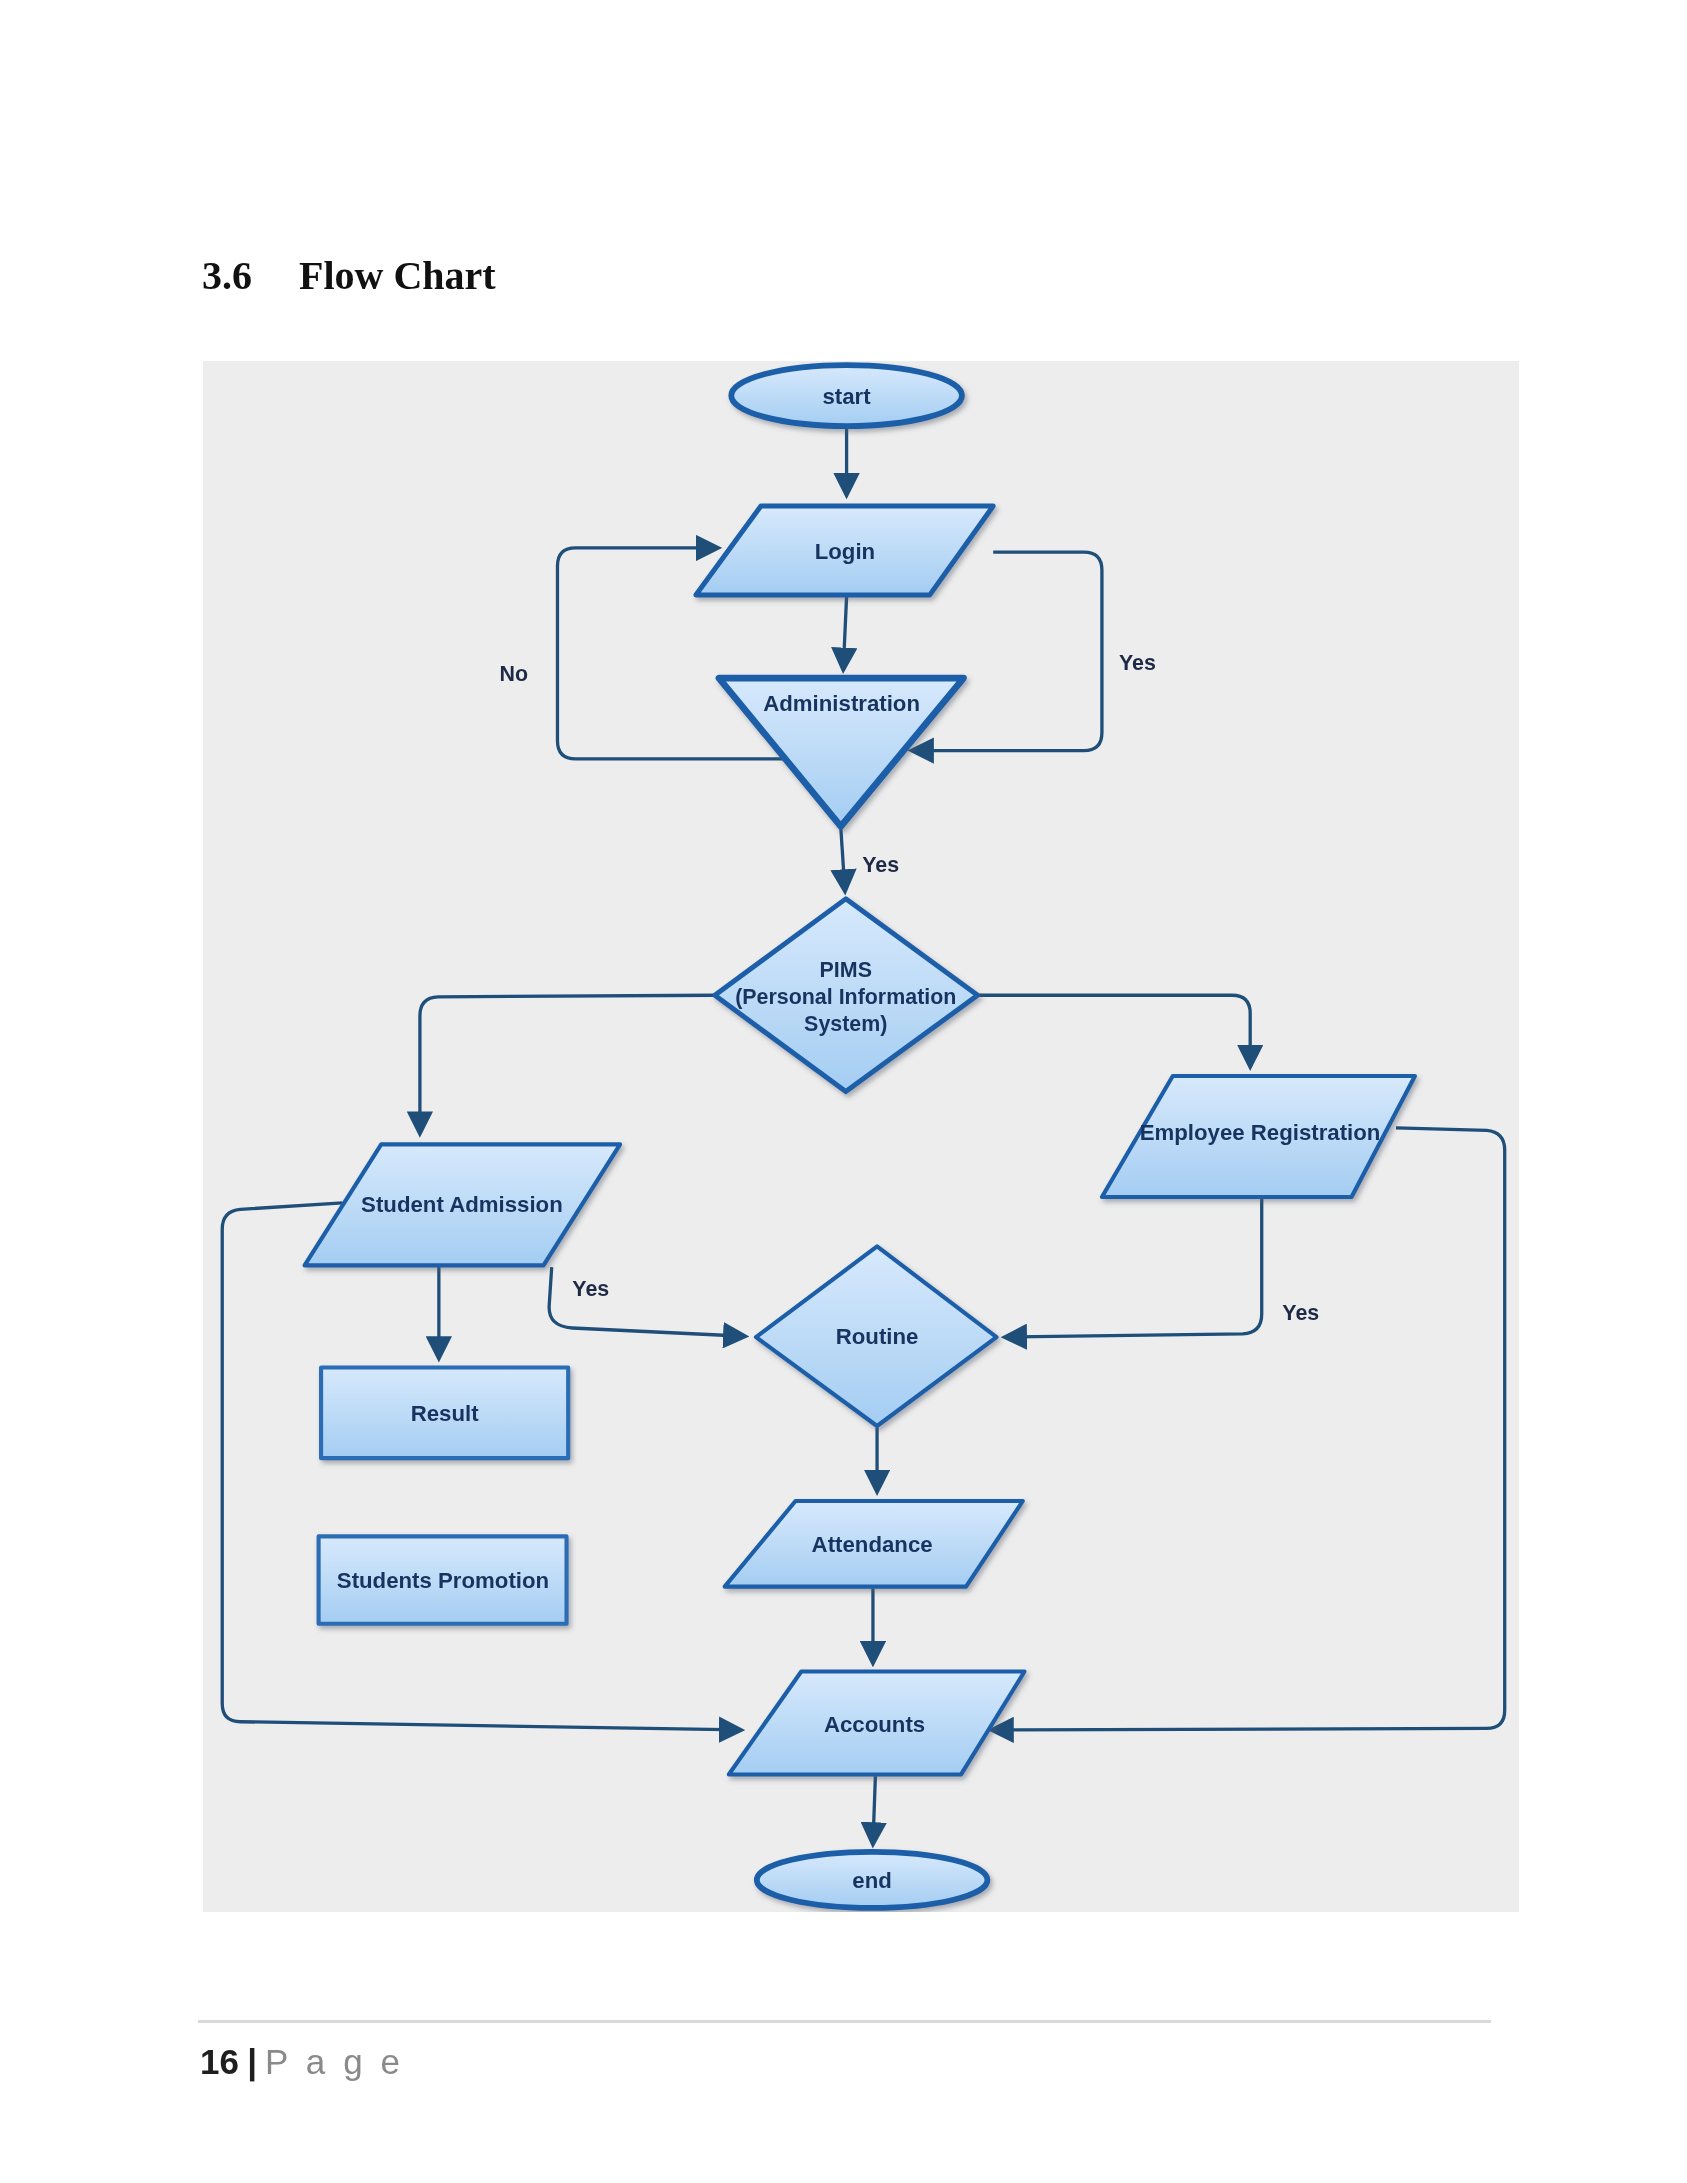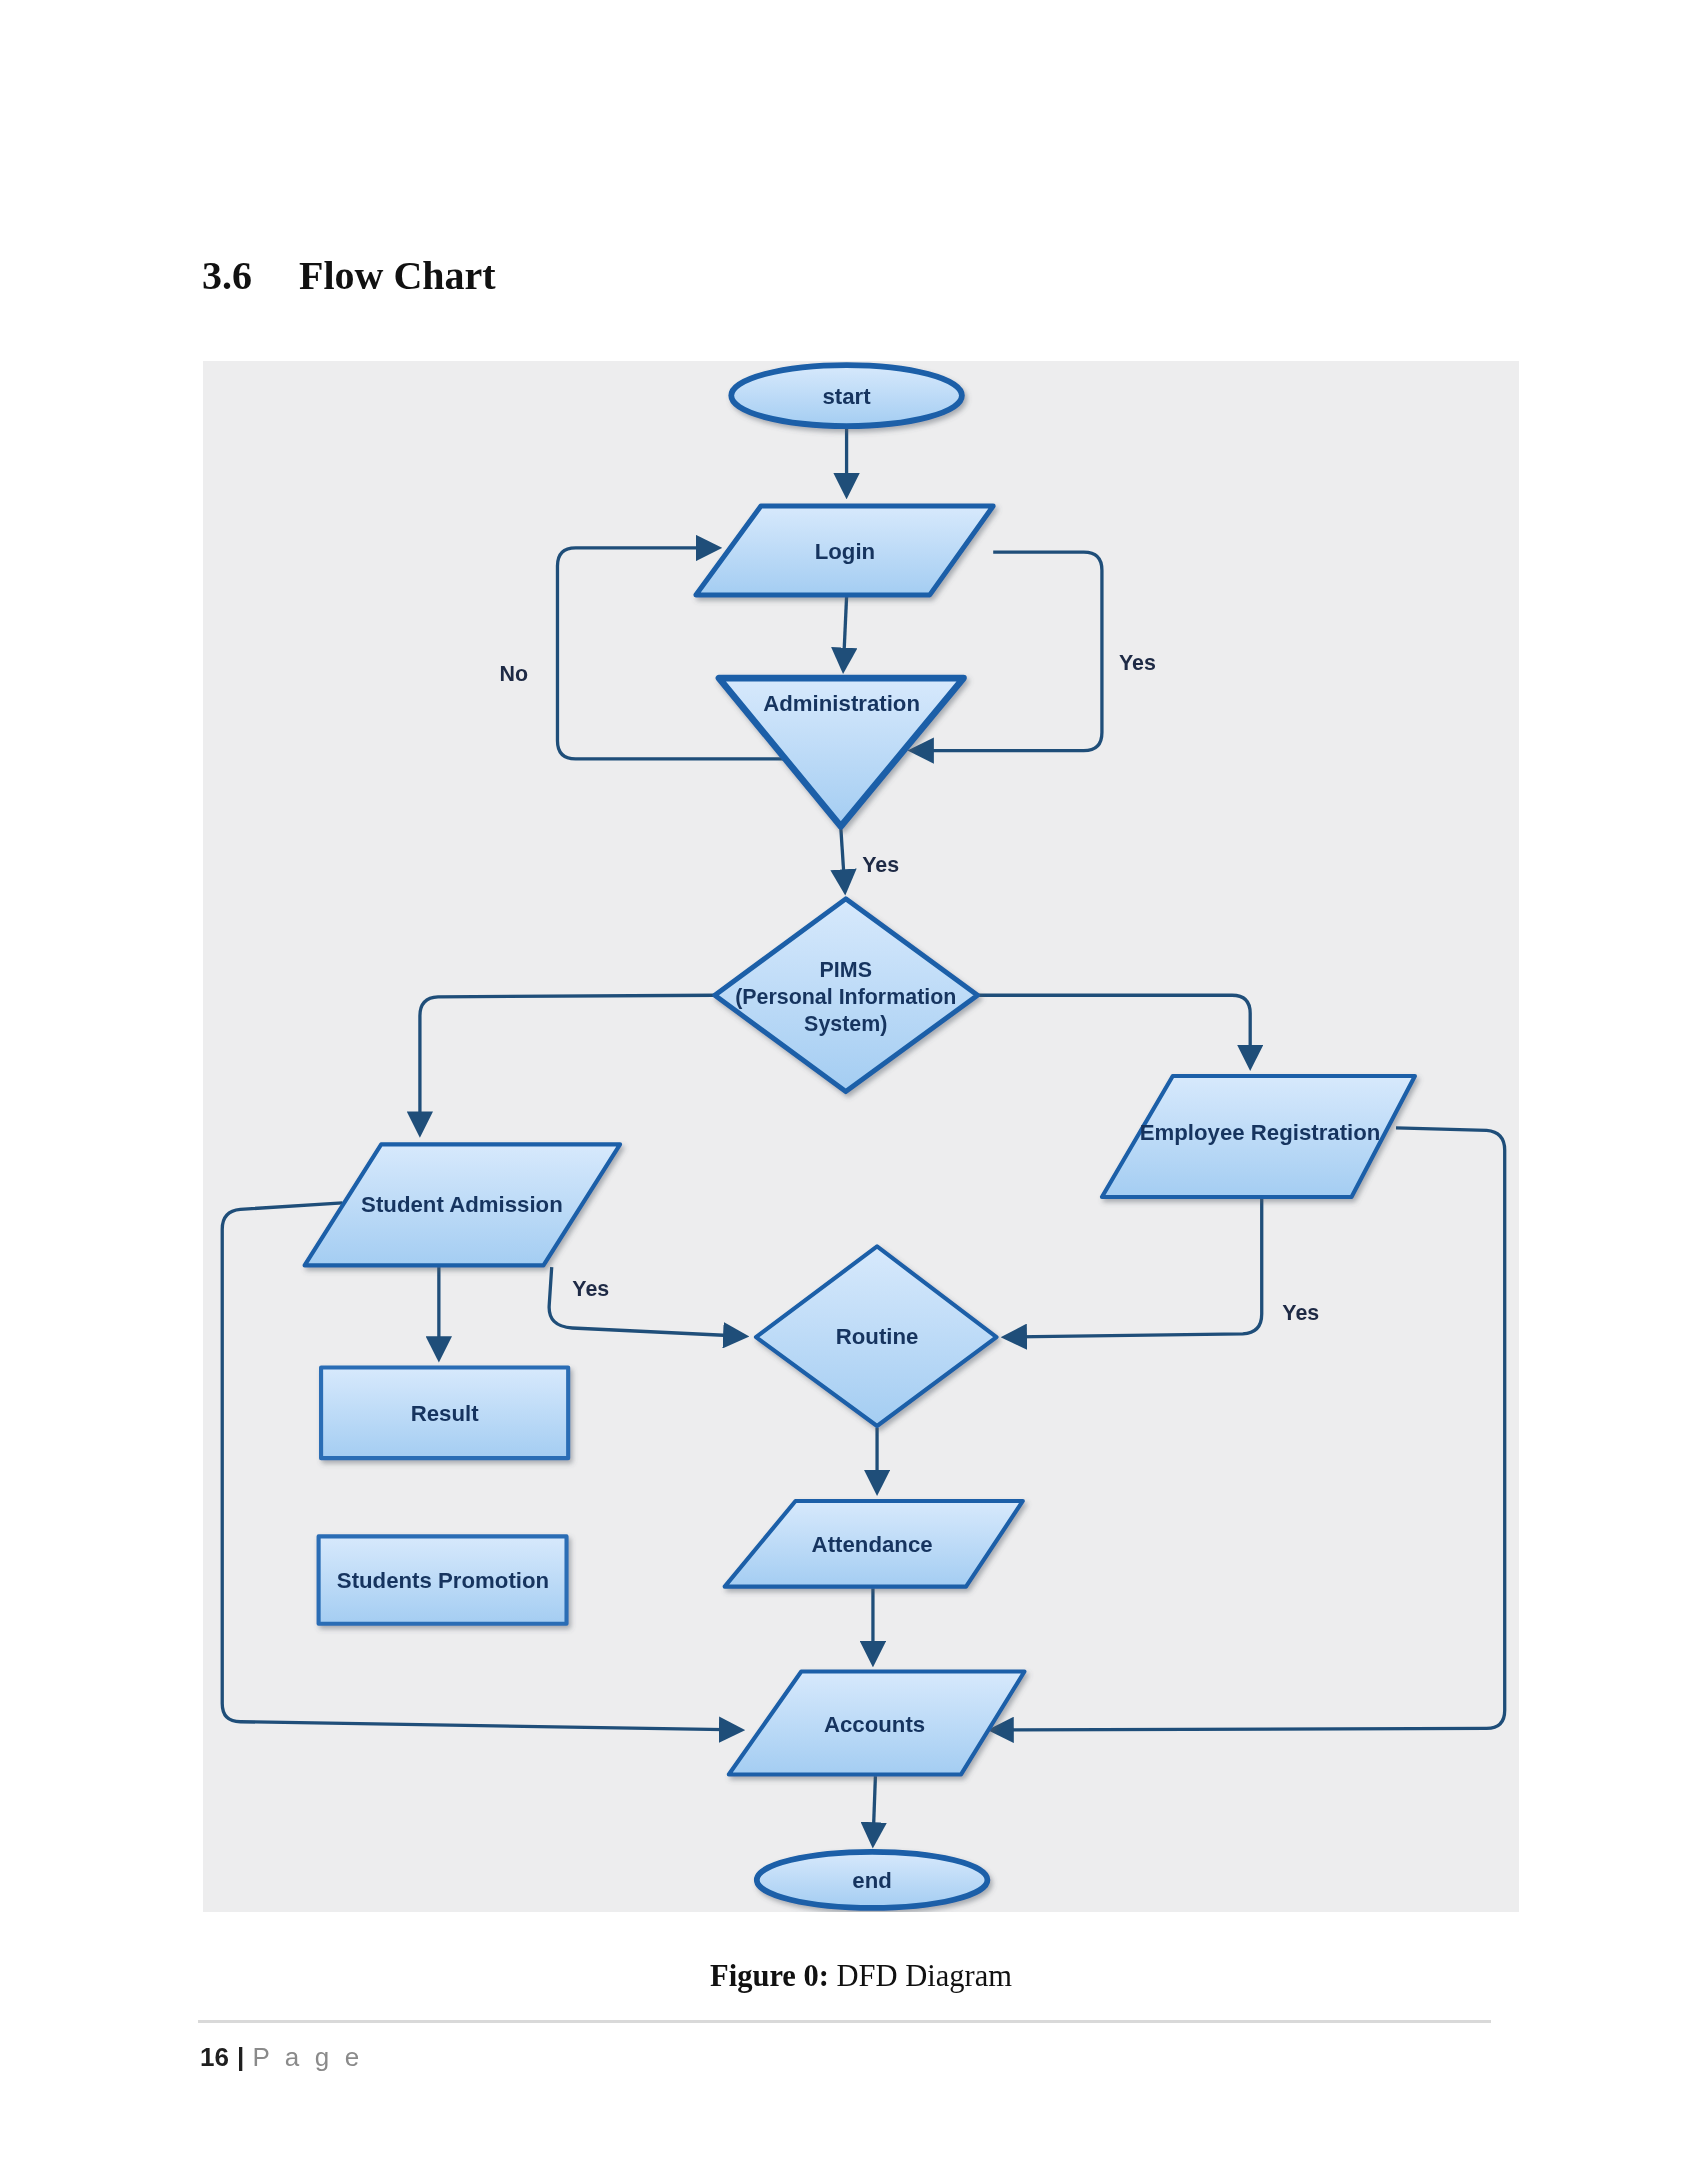--- a/index.html
+++ b/index.html
@@ -40,21 +40,21 @@
     font-size:30.5px;color:#111111;
   }
   #caption .cap-label{font-weight:bold;}
   #footer-rule{
     position:absolute;left:198px;top:1972px;
     width:1293px;height:2.5px;background:#d9d9d9;
   }
   #footer{
     position:absolute;left:200px;top:1994px;
     font-family:"Liberation Sans", sans-serif;
-    font-size:26px;color:#1f1f1f;white-space:nowrap;
+    font-size:35px;color:#1f1f1f;white-space:nowrap;
   }
   #footer .pg-num{font-weight:bold;color:#1f1f1f;}
   #footer .pg-sep{font-weight:bold;color:#1f1f1f;margin:0 8.2px;}
   #footer .pg-label{color:#8a8a8a;letter-spacing:4.1px;}
 </style>
 </head>
 <body>
 
 <div id="page">
 
@@ -130,24 +130,20 @@
       <g>
         <text class="edge-label" text-anchor="middle" x="377" y="388">No</text>
         <text class="edge-label" text-anchor="middle" x="1134" y="375">Yes</text>
         <text class="edge-label" x="800" y="620">Yes</text>
         <text class="edge-label" x="448" y="1135">Yes</text>
         <text class="edge-label" x="1310" y="1164">Yes</text>
       </g>
     </svg>
   </div>
 
-  <div id="caption">
-    <span class="cap-label">Figure 0:</span>
-    <span>DFD Diagram</span>
-  </div>
 
   <div id="footer-rule"></div>
 
   <div id="footer">
     <span class="pg-num">16</span><span class="pg-sep">|</span><span class="pg-label">P a g e</span>
   </div>
 
 </div>
 
 

